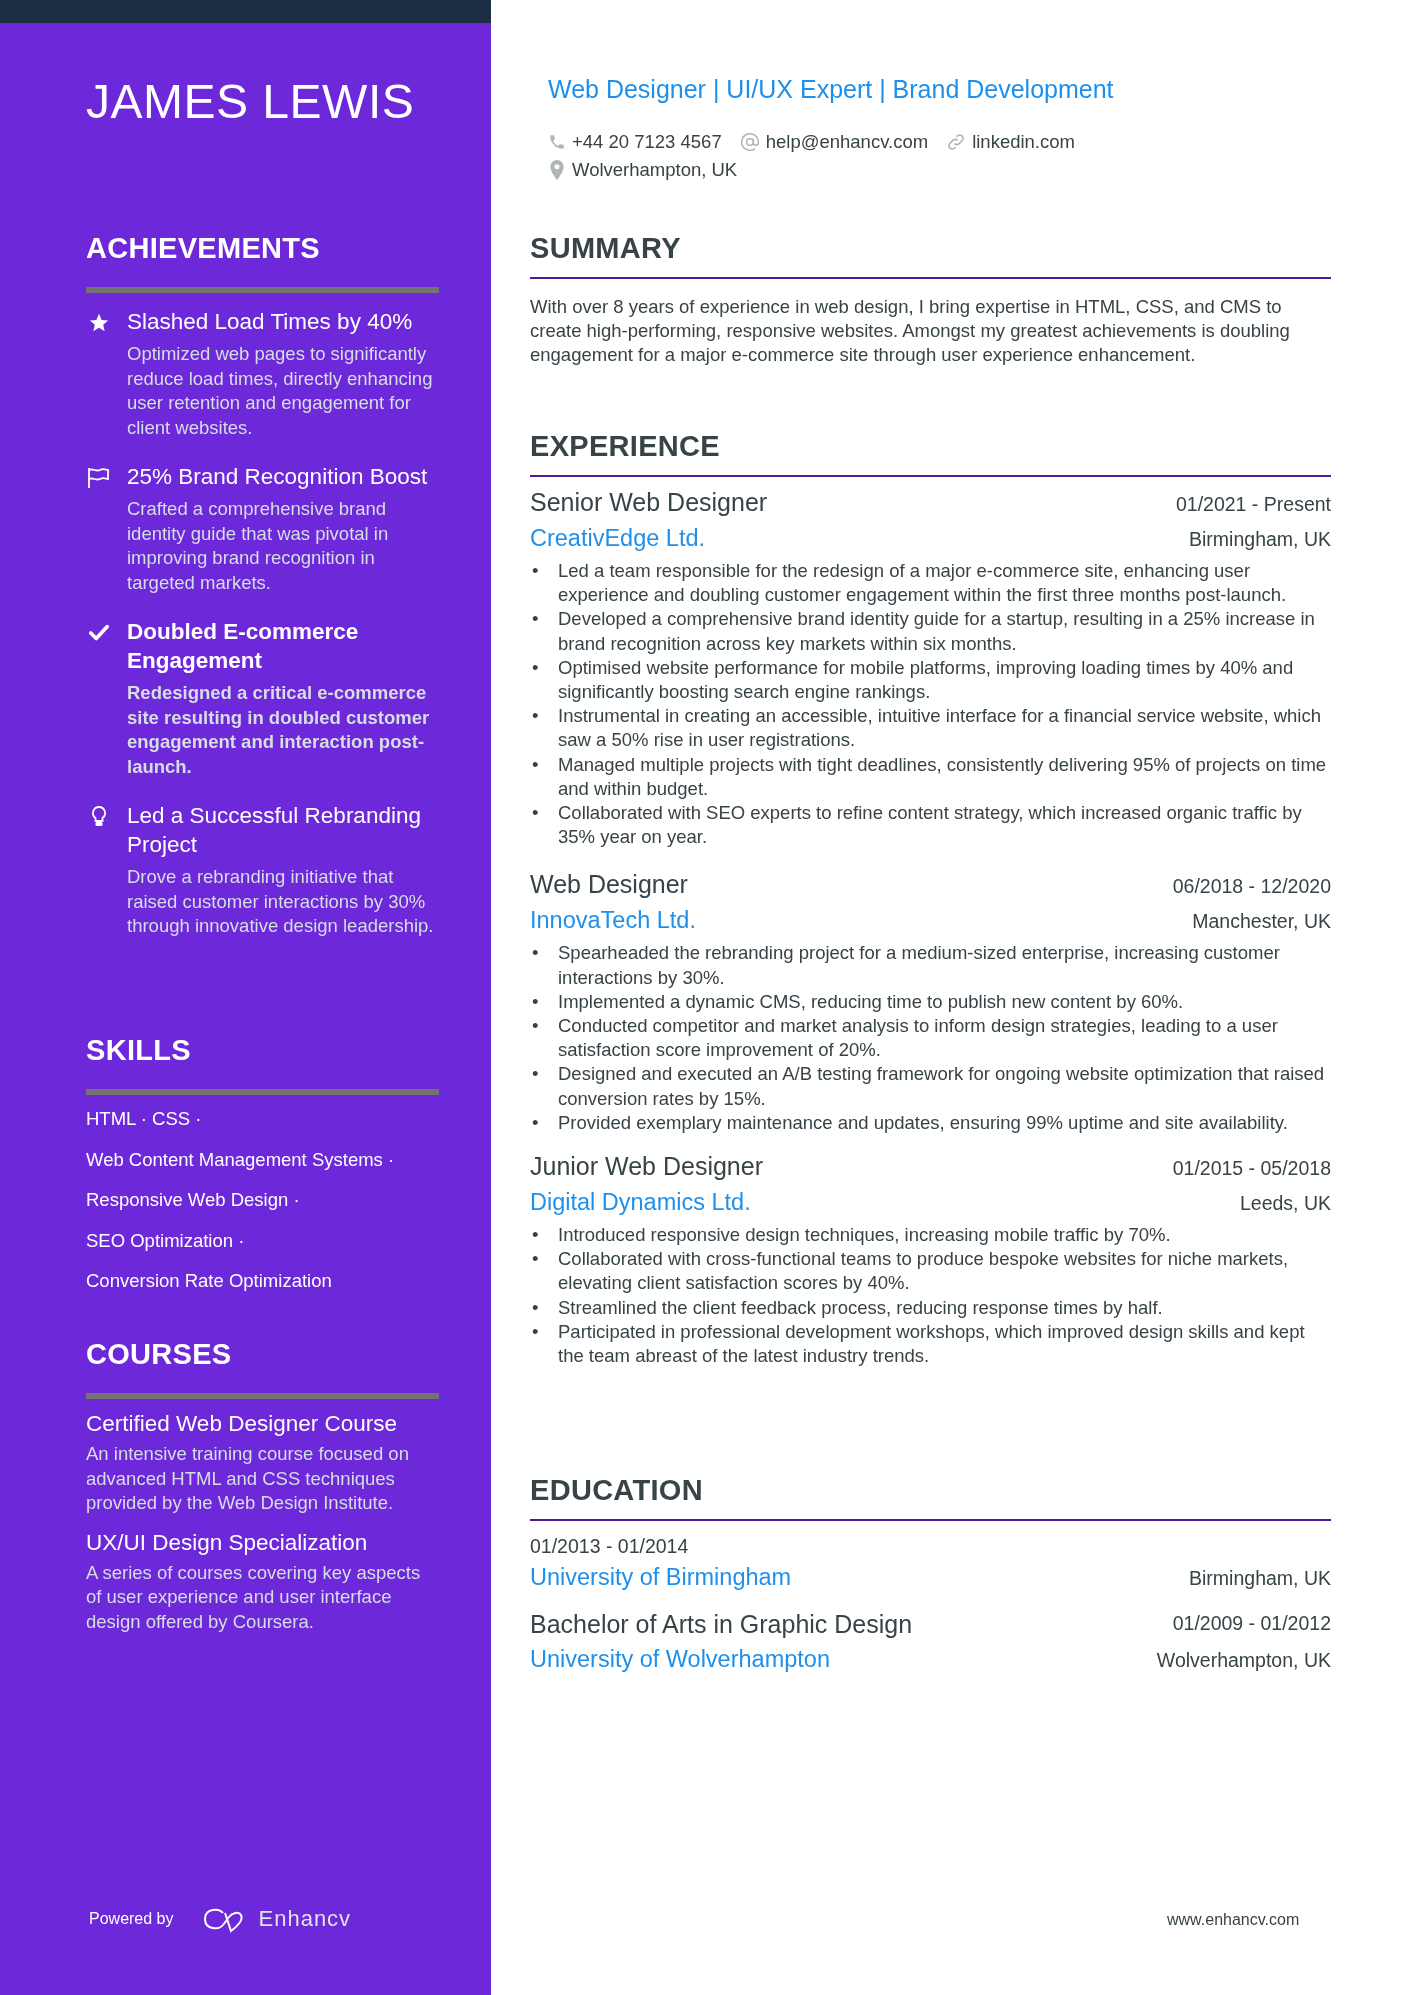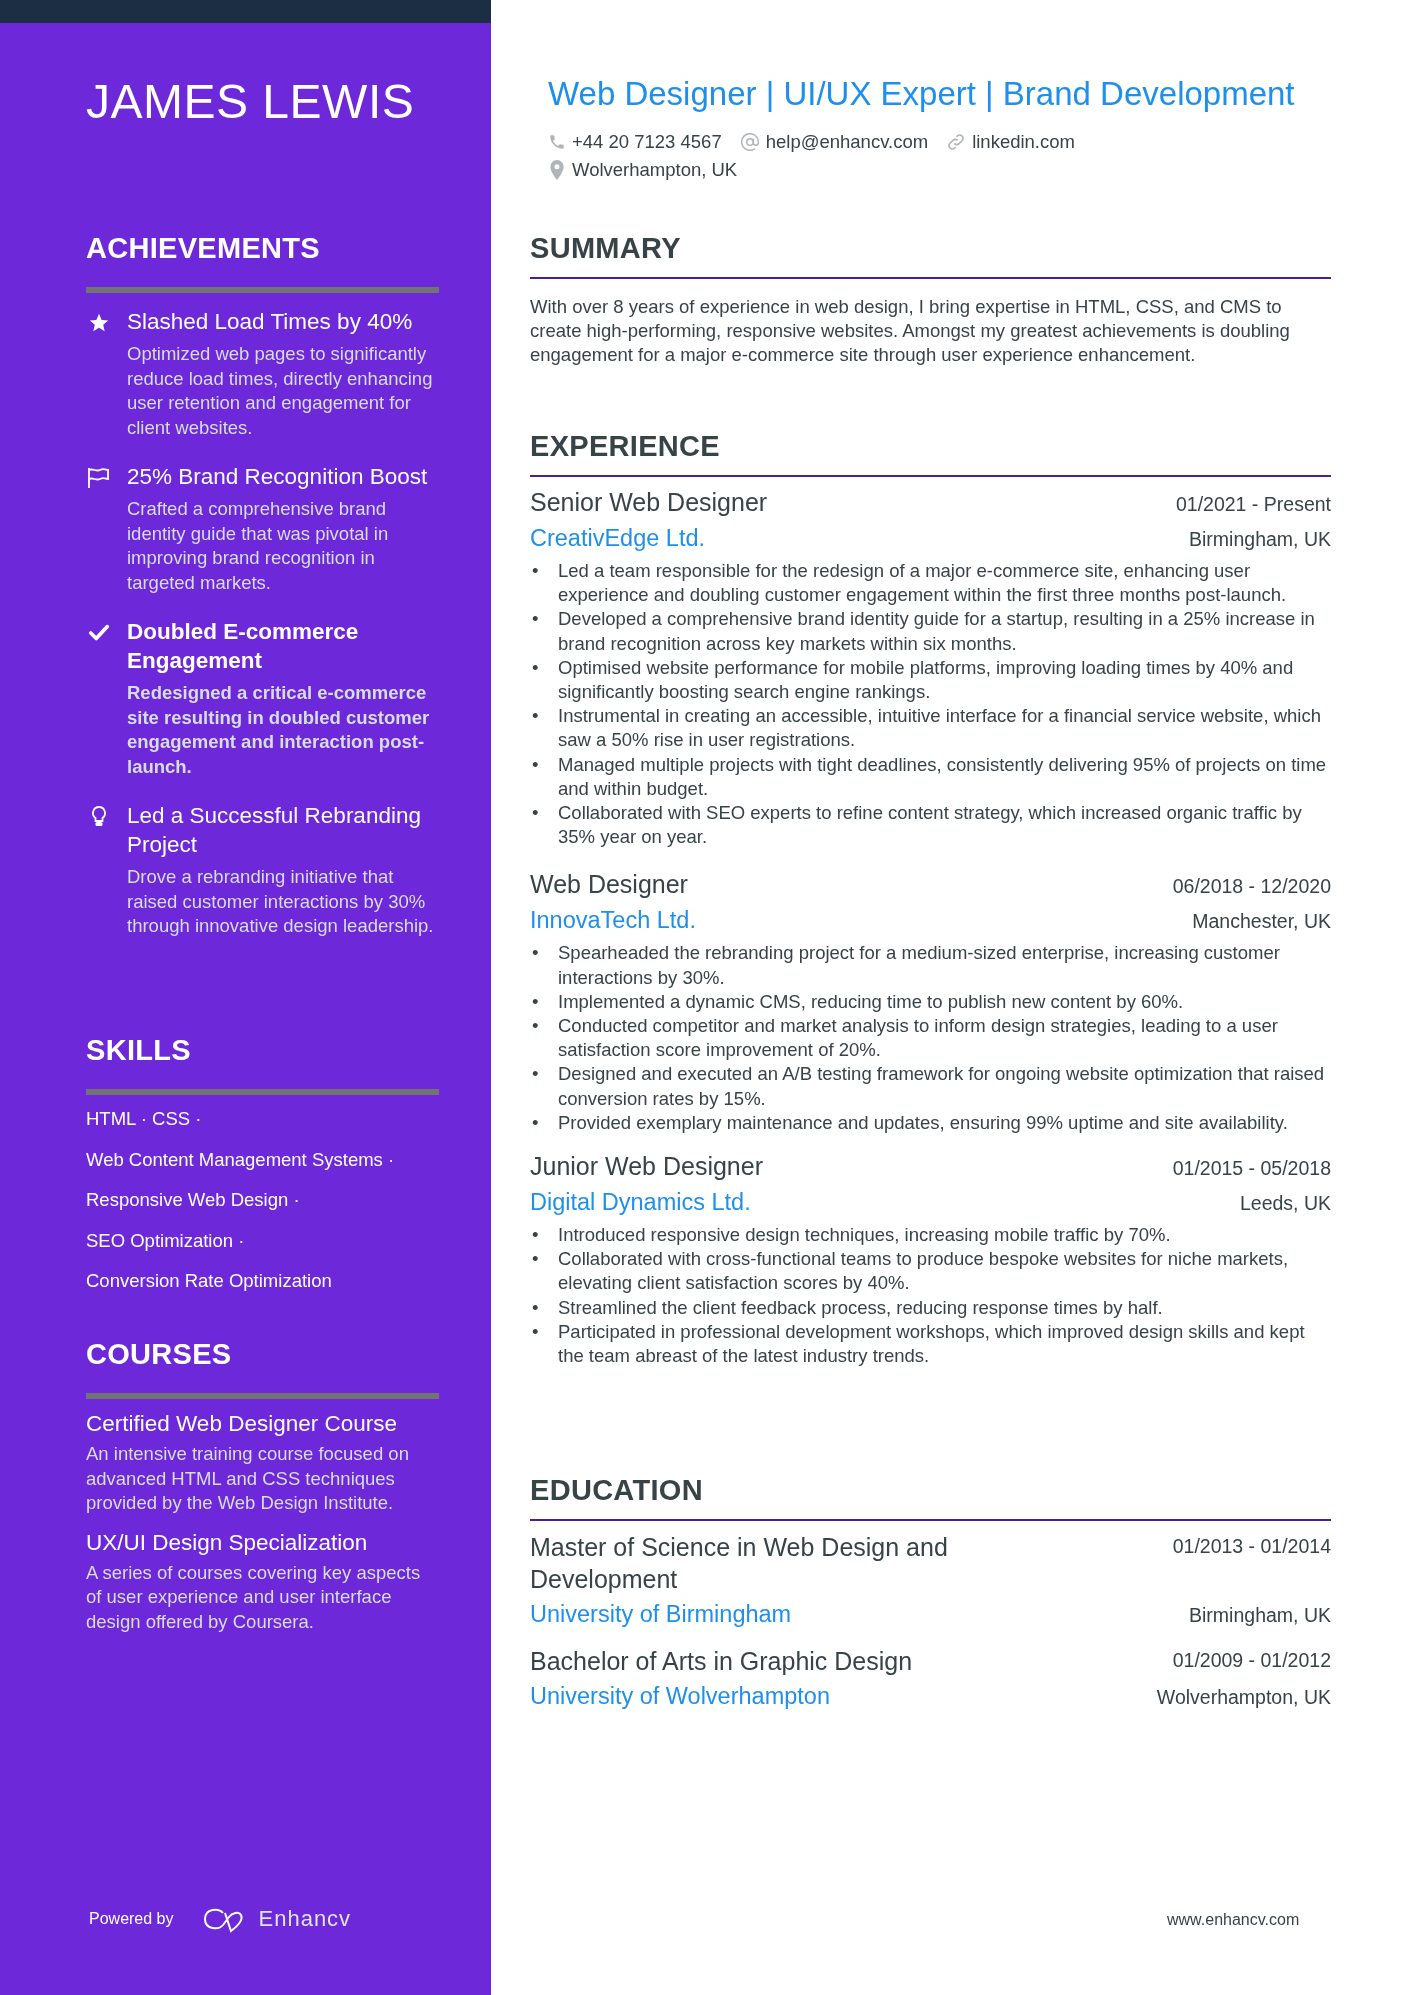--- a/index.html
+++ b/index.html
@@ -19,21 +19,21 @@
 
   .skill { font-size: 18.5px; color: #ffffff; line-height: 24px; margin-top: 16.5px; }
   .skill:first-of-type { margin-top: 0; }
   .course-t { font-size: 22.5px; color: #ffffff; line-height: 29px; }
   .course-d { font-size: 18.5px; line-height: 24.5px; color: #d7dde5; margin-top: 4px; }
 
   .powered { position: absolute; left: 89px; top: 1905px; display: flex; align-items: center; }
   .powered .lbl { font-size: 16px; color: #ffffff; }
   .powered .logo { margin-left: 27px; display: flex; align-items: center; }
   .powered .brand { font-size: 22px; color: #dfe4ea; margin-left: 10px; letter-spacing: 1px; }
-  .headline { position: absolute; left: 548px; top: 75px; font-size: 33px; color: #1E8FEA; white-space: nowrap; }
+  .headline { position: absolute; left: 548px; top: 75px; font-size: 25px; color: #1E8FEA; white-space: nowrap; }
   .contacts { position: absolute; left: 548px; top: 128px; font-size: 18.5px; color: #384347; }
   .contacts .row { display: flex; align-items: center; height: 28px; }
   .contacts .item { display: flex; align-items: center; margin-right: 18px; }
   .contacts .item svg { margin-right: 6px; }
 
   .sec { position: absolute; left: 530px; width: 801px; }
   .sec-h { font-size: 29px; color: #384347; padding-bottom: 12px; border-bottom: 2px solid #4c1d95; letter-spacing: 0.3px; }
   .summary { font-size: 18.5px; line-height: 24.2px; color: #384347; margin-top: 16px; }
 
   .job { margin-top: 10px; }
@@ -231,21 +231,20 @@
       <li>Participated in professional development workshops, which improved design skills and kept the team abreast of the latest industry trends.</li>
     </ul>
   </div>
 </section>
 
 <section class="sec" style="top:1474px;">
   <h2 class="sec-h">EDUCATION</h2>
 
   <div class="edu" style="margin-top:10px;">
     <div class="job-row" style="align-items:flex-start;">
-      <span class="edu-title">Master of Science in Web Design and Development</span>
       <span class="job-date" style="margin-top:4px;">01/2013 - 01/2014</span>
     </div>
     <div class="job-row">
       <span class="company">University of Birmingham</span>
       <span class="job-loc">Birmingham, UK</span>
     </div>
   </div>
 
   <div class="edu" style="margin-top:14px;">
     <div class="job-row" style="align-items:flex-start;">

